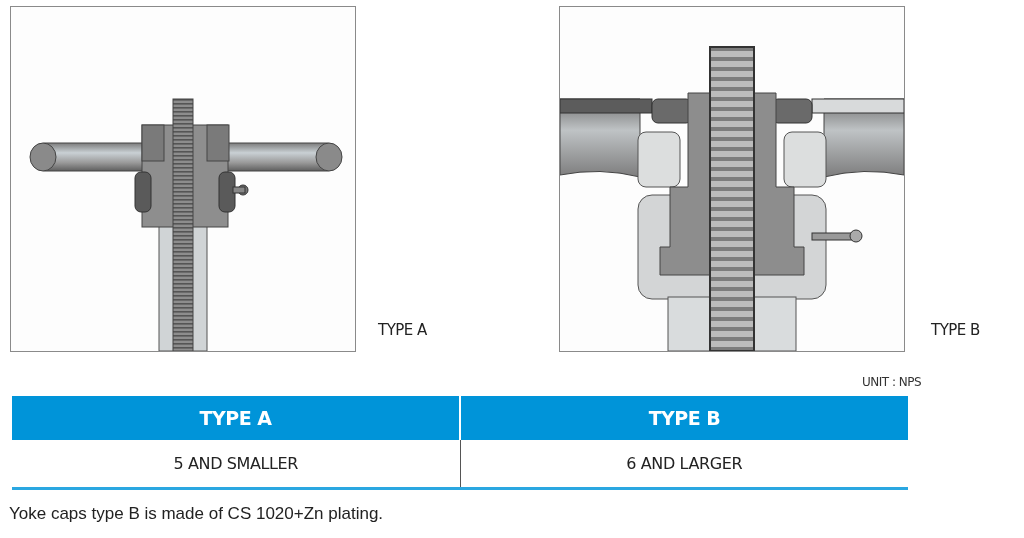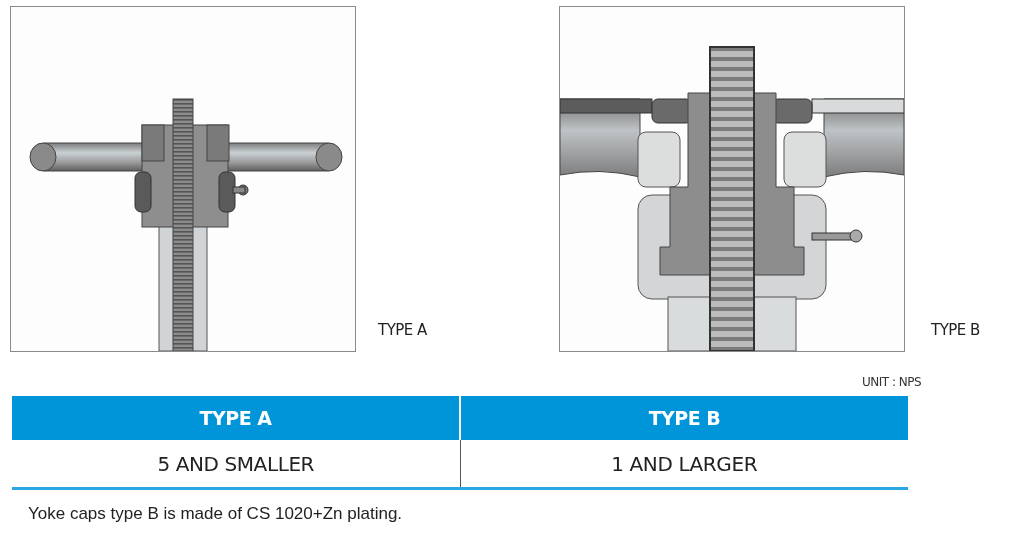--- a/index.html
+++ b/index.html
@@ -15,24 +15,24 @@
     #unit { position: absolute; left: 862px; top: 375px; font-family: "DejaVu Sans", sans-serif;
             font-size: 12px; color: #333; letter-spacing: -0.5px; }
     .tbl { position: absolute; left: 12px; top: 396px; width: 896px; }
     .tbl-head { display: flex; height: 44px; background: #0094d9; }
     .tbl-head div { flex: 1; display: flex; align-items: center; justify-content: center;
                     color: #fff; font-family: "DejaVu Sans", sans-serif; font-weight: bold;
                     font-size: 19px; letter-spacing: -0.5px; }
     .tbl-head div + div { border-left: 2px solid #ffffff; }
     .tbl-row { display: flex; height: 47px; border-bottom: 3px solid #2aa7e1; }
     .tbl-row div { flex: 1; display: flex; align-items: center; justify-content: center;
-                   font-family: "DejaVu Sans", sans-serif; font-size: 20px; color: #222;
+                   font-family: "DejaVu Sans", sans-serif; font-size: 16px; color: #222;
                    letter-spacing: -0.4px; }
     .tbl-row div + div { border-left: 1px solid #555; }
-    #note { position: absolute; left: 28px; top: 504px; font-size: 17px; color: #222; }
+    #note { position: absolute; left: 9px; top: 504px; font-size: 17px; color: #222; }
     svg { display: block; }
   </style>
 </head>
 <body>
 
 <div class="figure" id="figA">
   <svg width="344" height="344" viewBox="0 0 344 344">
     <defs>
       <linearGradient id="barA" x1="0" y1="0" x2="0" y2="1">
         <stop offset="0" stop-color="#7c7c7c"></stop>
@@ -106,17 +106,17 @@
 
 <div id="unit">UNIT : NPS</div>
 
 <div class="tbl">
   <div class="tbl-head">
     <div>TYPE A</div>
     <div>TYPE B</div>
   </div>
   <div class="tbl-row">
     <div>5  AND SMALLER</div>
-    <div>1  AND LARGER</div>
+    <div>6  AND LARGER</div>
   </div>
 </div>
 
 <div id="note">Yoke caps type B is made of CS 1020+Zn plating.</div>
 
 </body></html>

